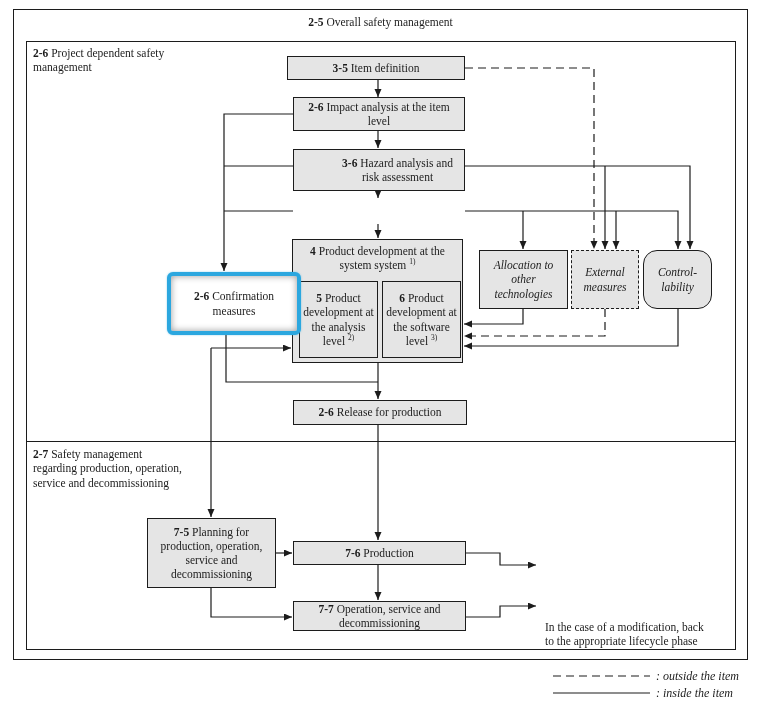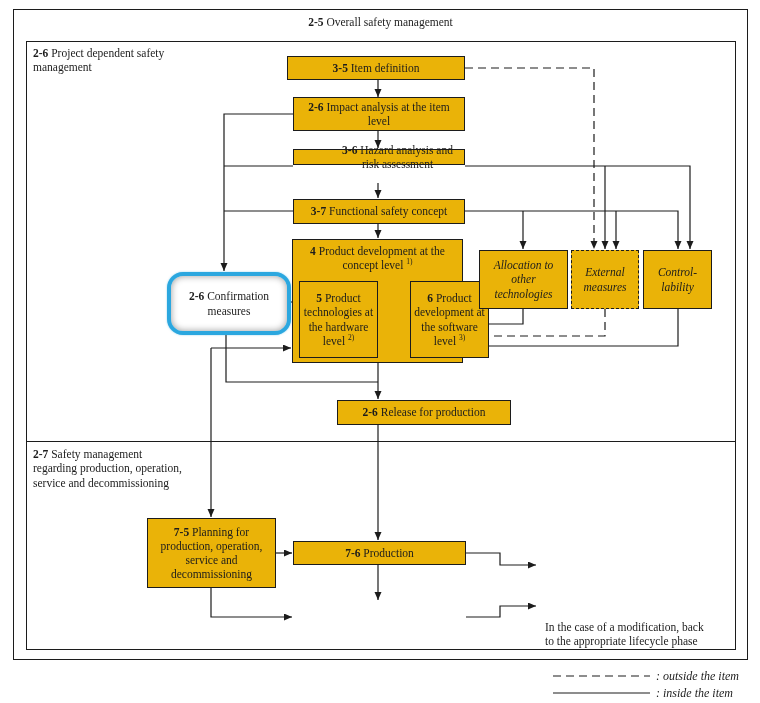--- a/index.html
+++ b/index.html
@@ -3,32 +3,32 @@
 <meta charset="utf-8">
 <style>
   html,body{margin:0;padding:0;background:#fff;}
   #canvas{
     position:relative;width:760px;height:703px;background:#fff;overflow:hidden;
     font-family:"Liberation Serif","DejaVu Serif",serif;
     color:#1c1c1c;font-size:11.5px;line-height:1.24;
   }
   .rect{position:absolute;border:1.4px solid #1c1c1c;box-sizing:border-box;background:transparent;}
   .fb{
-    position:absolute;border:1.3px solid #1c1c1c;background:#eab308;box-sizing:border-box;
+    position:absolute;border:1.3px solid #1c1c1c;background:#e5e5e5;box-sizing:border-box;
     display:flex;align-items:center;justify-content:center;text-align:center;padding:1px 3px;
   }
   .fb.dashed{border-style:dashed;}
   .fb.top{align-items:flex-start;padding-top:4px;}
   .it{font-style:italic;}
   b{font-weight:bold;}
   sup{font-size:7.5px;line-height:0;}
   .lbl{position:absolute;text-align:left;}
   .hl{
-    position:absolute;left:167px;top:272px;width:124px;height:63px;box-sizing:border-box;
-    border:4px solid var(--hl,#2BA7DF);border-radius:16px;background:#fff;
+    position:absolute;left:167px;top:272px;width:134px;height:63px;box-sizing:border-box;
+    border:4px solid var(--hl,#2BA7DF);border-radius:6px;background:#fff;
     box-shadow:inset 0 0 7px rgba(0,0,0,.40), 0 0 2px rgba(43,167,223,.55);
     display:flex;align-items:center;justify-content:center;text-align:center;padding:2px 6px;
   }
   .modnote{position:absolute;left:545px;top:592px;width:170px;text-align:left;margin-top:28px;}
   .legendlbl{position:absolute;font-style:italic;font-size:12px;}
   svg{position:absolute;left:0;top:0;}
   .ln{stroke:#1c1c1c;stroke-width:1.2;fill:none;}
   .dash{stroke-dasharray:8 5;}
 </style>
 </head>
@@ -98,67 +98,67 @@
   </svg>
 
   <div class="fb" style="left:287px;top:56px;width:178px;height:24px;">
     <span><b>3-5</b> <span>Item definition</span></span>
   </div>
 
   <div class="fb" style="left:293px;top:97px;width:172px;height:34px;">
     <span><b>2-6</b> <span>Impact analysis at the item level</span></span>
   </div>
 
-  <div class="fb" style="left:293px;top:149px;width:172px;height:16px;padding-left:40px;">
+  <div class="fb" style="left:293px;top:149px;width:172px;height:42px;padding-left:40px;">
     <span><b>3-6</b> <span>Hazard analysis and risk assessment</span></span>
   </div>
 
-  <div class="fb" style="left:293px;top:199px;width:172px;height:25px;">
-    <span><b>3-7</b> <span>Functional safety concept</span></span>
-  </div>
 
   <div class="fb top" style="left:292px;top:239px;width:171px;height:124px;">
-    <span><b>4</b> <span>Product development at the concept level</span> <sup>1)</sup></span>
+    <span><b>4</b> <span>Product development at the system system</span> <sup>1)</sup></span>
   </div>
 
   <div class="fb" style="left:299px;top:281px;width:79px;height:77px;">
-    <span><b>5</b> <span>Product technologies at the hardware level</span> <sup>2)</sup></span>
+    <span><b>5</b> <span>Product development at the analysis level</span> <sup>2)</sup></span>
   </div>
 
-  <div class="fb" style="left:382px;top:281px;width:79px;height:77px;margin-left:28px;">
+  <div class="fb" style="left:382px;top:281px;width:79px;height:77px;">
     <span><b>6</b> <span>Product development at the software level</span> <sup>3)</sup></span>
   </div>
 
   <div class="hl">
     <span><b>2-6</b> <span>Confirmation measures</span></span>
   </div>
 
   <div class="fb it" style="left:479px;top:250px;width:89px;height:59px;">
     <span>Allocation to other technologies</span>
   </div>
 
   <div class="fb it dashed" style="left:571px;top:250px;width:68px;height:59px;">
     <span>External measures</span>
   </div>
 
-  <div class="fb it" style="left:643px;top:250px;width:69px;height:59px;">
+  <div class="fb it" style="left:643px;top:250px;width:69px;height:59px;border-radius:14px;">
     <span>Control-lability</span>
   </div>
 
-  <div class="fb" style="left:293px;top:400px;width:174px;height:25px;margin-left:44px;">
+  <div class="fb" style="left:293px;top:400px;width:174px;height:25px;">
     <span><b>2-6</b> <span>Release for production</span></span>
   </div>
 
   <div class="fb" style="left:147px;top:518px;width:129px;height:70px;">
     <span><b>7-5</b> <span>Planning for production, operation, service and decommissioning</span></span>
   </div>
 
   <div class="fb" style="left:293px;top:541px;width:173px;height:24px;justify-content:center;">
     <span><b>7-6</b> <span>Production</span></span>
   </div>
 
+  <div class="fb" style="left:293px;top:601px;width:173px;height:30px;">
+    <span><b>7-7</b> <span>Operation, service and decommissioning</span></span>
+  </div>
 
   <div class="modnote">In the case of a modification, back to the appropriate lifecycle phase</div>
 
   <div class="legendlbl" style="left:656px;top:669px;">: outside the item</div>
   <div class="legendlbl" style="left:656px;top:686px;">: inside the item</div>
 
 </div>
 
 </body></html>

